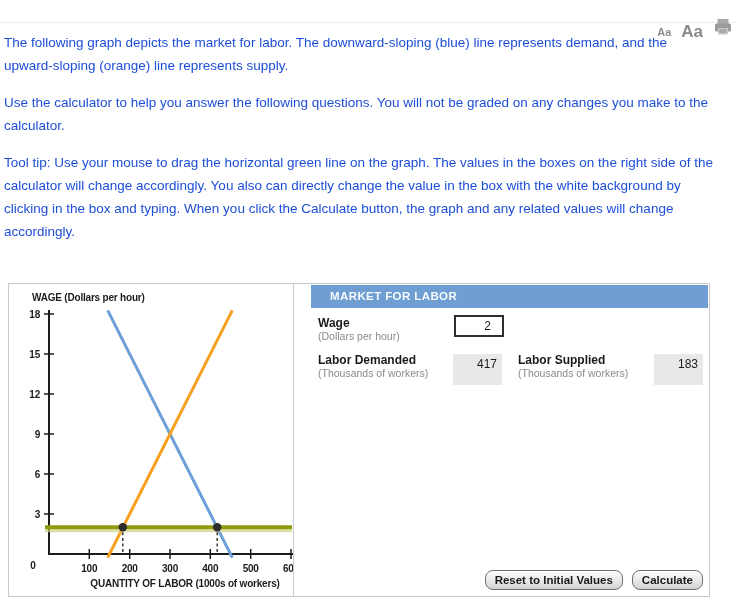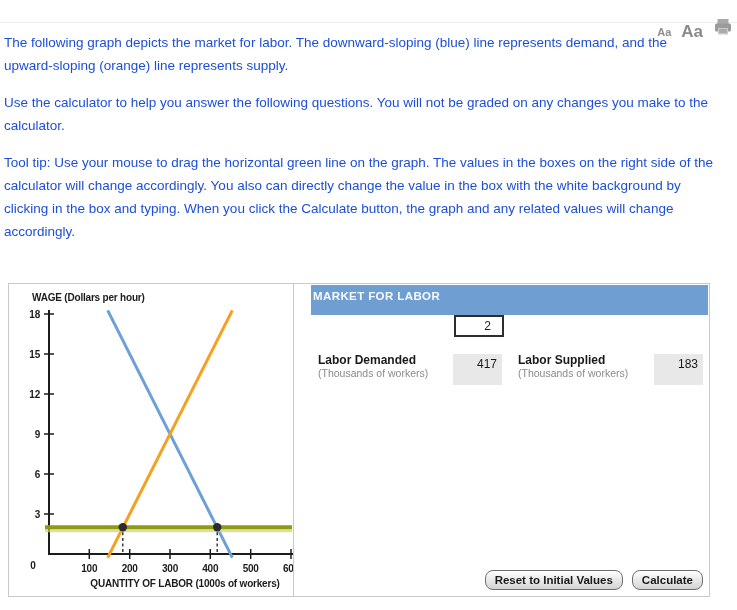--- a/index.html
+++ b/index.html
@@ -22,23 +22,23 @@
   .graph-box{position:absolute;left:0;top:0;bottom:0;width:285px;border-right:1px solid #c9c9c9;background:#fff;box-sizing:border-box;}
   .graph-box svg{display:block;}
 
   
   .ax{stroke:#1c1c1c;stroke-width:2;}
   .tick{stroke:#1c1c1c;stroke-width:1.5;}
   .drop{stroke:#2c2c2c;stroke-width:1.4;stroke-dasharray:3 2.6;}
   text.glab{font-family:"Liberation Sans",sans-serif;font-size:10px;font-weight:bold;fill:#1c1c1c;letter-spacing:-0.2px;}
 
   
-  .panel-header{position:absolute;left:302px;right:1px;top:1px;height:30px;background:#6f9ed3;
+  .panel-header{position:absolute;left:302px;right:1px;top:1px;height:23px;background:#6f9ed3;
                 color:#f7fafc;font-size:11.5px;font-weight:bold;letter-spacing:0.4px;
-                line-height:23px;padding-left:2px;box-sizing:border-box;}
+                line-height:23px;padding-left:19px;box-sizing:border-box;}
   .lbl{position:absolute;}
   .lbl-main{font-size:12px;font-weight:bold;color:#1a1a1a;line-height:14px;}
   .lbl-sub{font-size:10.5px;color:#8a8a8a;line-height:13px;}
   .wage-lbl{left:309px;top:32px;}
   .dem-lbl{left:309px;top:69px;}
   .sup-lbl{left:509px;top:69px;}
   .wage-input{position:absolute;left:445px;top:31px;width:50px;height:22px;box-sizing:border-box;
               border:2px solid #2e2e2e;background:#fff;font-family:"Liberation Sans",sans-serif;
               font-size:12px;color:#1a1a1a;text-align:right;padding:0 11px 0 2px;}
   .val-box{position:absolute;width:49px;height:31px;background:#e8e8e8;font-size:12px;color:#1a1a1a;
@@ -115,20 +115,24 @@
           <circle cx="113.8" cy="243.3" r="4.2" fill="#2c2c2c"></circle>
           <line class="drop" x1="208.2" y1="248.3" x2="208.2" y2="270"></line>
           <circle cx="208.2" cy="243.3" r="4.2" fill="#2c2c2c"></circle>
           <text class="glab" x="23" y="17">WAGE (Dollars per hour)</text>
           <text class="glab" text-anchor="middle" x="176" y="303">QUANTITY OF LABOR (1000s of workers)</text>
         </svg>
     </div>
 
     <div class="panel-header">MARKET FOR LABOR</div>
 
+    <div class="lbl wage-lbl">
+      <div class="lbl-main">Wage</div>
+      <div class="lbl-sub">(Dollars per hour)</div>
+    </div>
     <input class="wage-input" type="text" value="2" style="">
 
     <div class="lbl dem-lbl">
       <div class="lbl-main">Labor Demanded</div>
       <div class="lbl-sub">(Thousands of workers)</div>
     </div>
     <div class="val-box dem-box">417</div>
 
     <div class="lbl sup-lbl">
       <div class="lbl-main">Labor Supplied</div>

